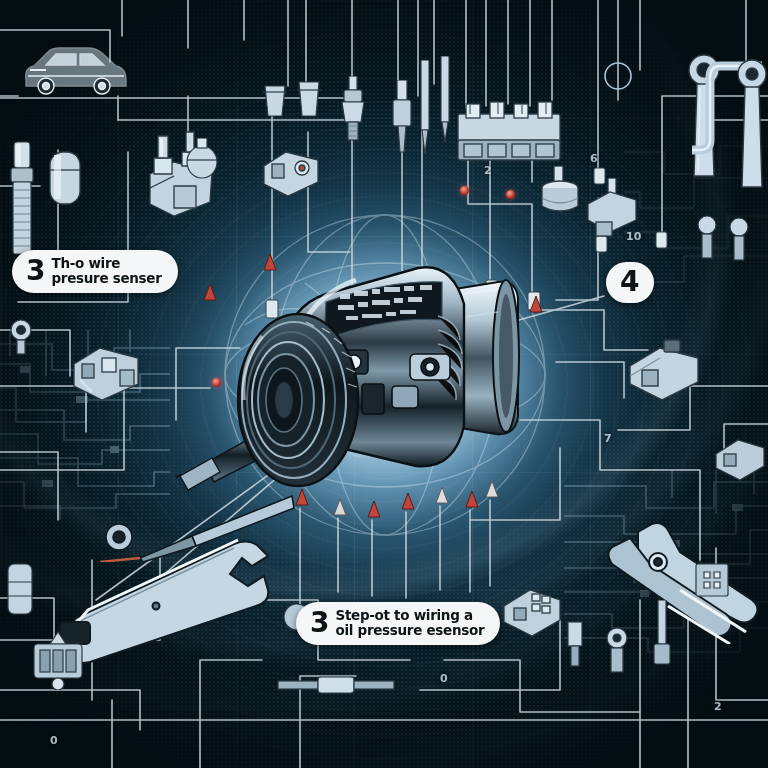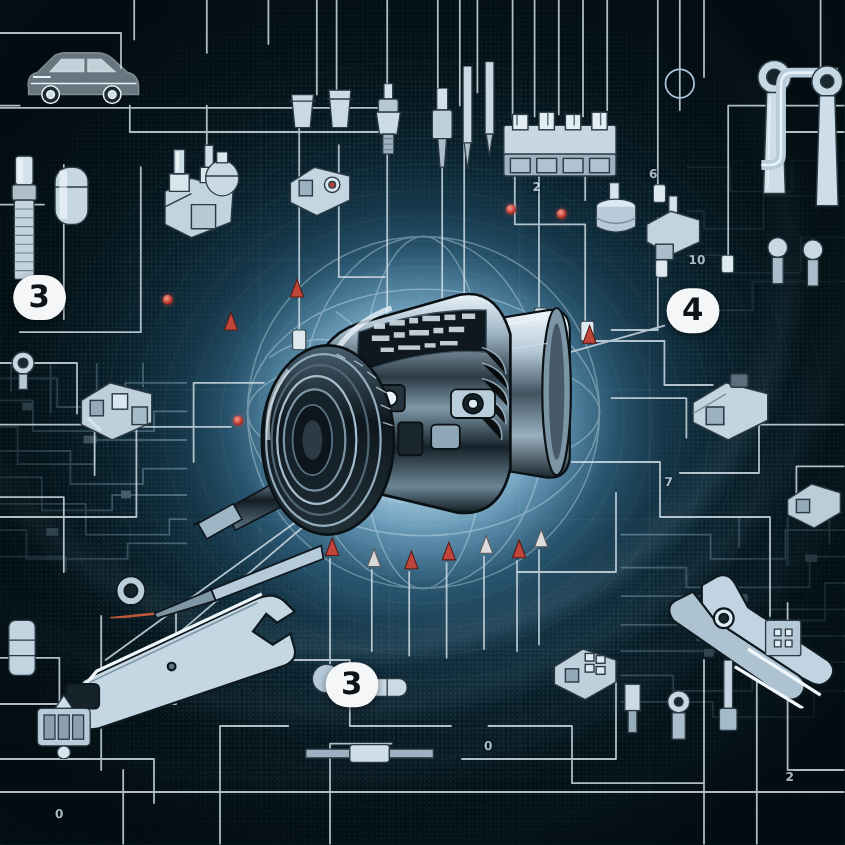--- a/index.html
+++ b/index.html
@@ -739,23 +739,31 @@
   <div class="marker" style="left:484px;top:164px;">2</div>
   <div class="marker" style="left:590px;top:152px;">6</div>
   <div class="marker" style="left:626px;top:230px;">10</div>
   <div class="marker" style="left:604px;top:432px;">7</div>
   <div class="marker" style="left:440px;top:672px;">0</div>
   <div class="marker" style="left:714px;top:700px;">2</div>
   <div class="marker" style="left:50px;top:734px;">0</div>
 
   <div class="callout" style="left:12px;top:250px;">
     <span class="num">3</span>
+    <span class="txt">
+      <div>Th-o wire</div>
+      <div>presure senser</div>
+    </span>
   </div>
 
   <div class="callout" style="left:606px;top:262px;">
     <span class="num">4</span>
   </div>
 
   <div class="callout" style="left:296px;top:602px;">
     <span class="num">3</span>
+    <span class="txt">
+      <div>Step-ot to wiring a</div>
+      <div>oil pressure esensor</div>
+    </span>
   </div>
 
 </div>
 
 </body></html>

